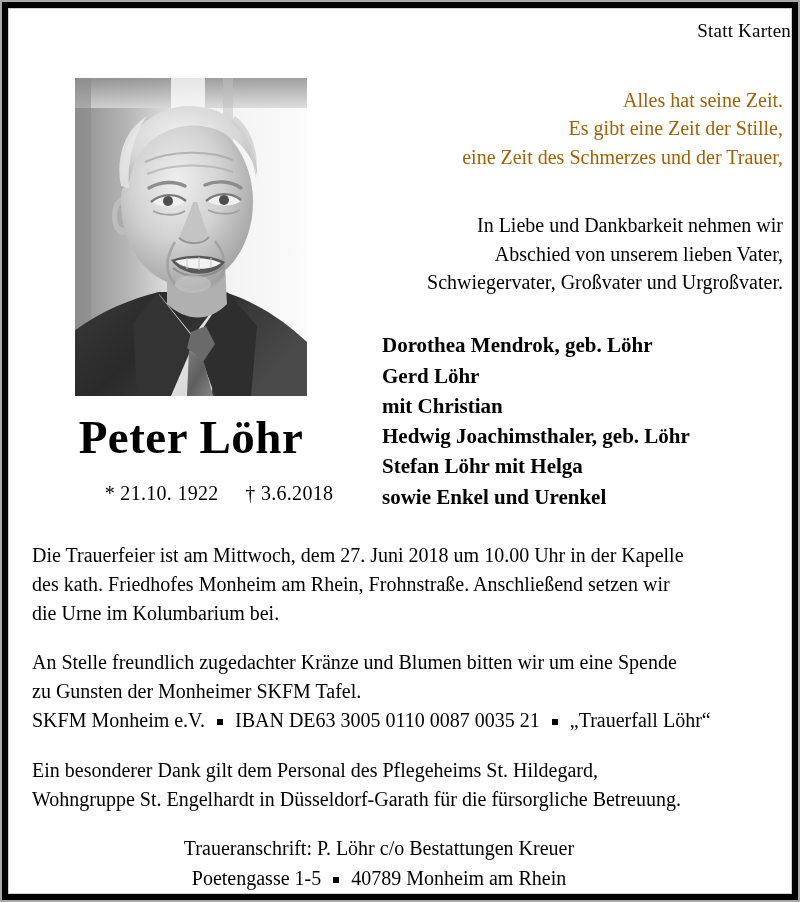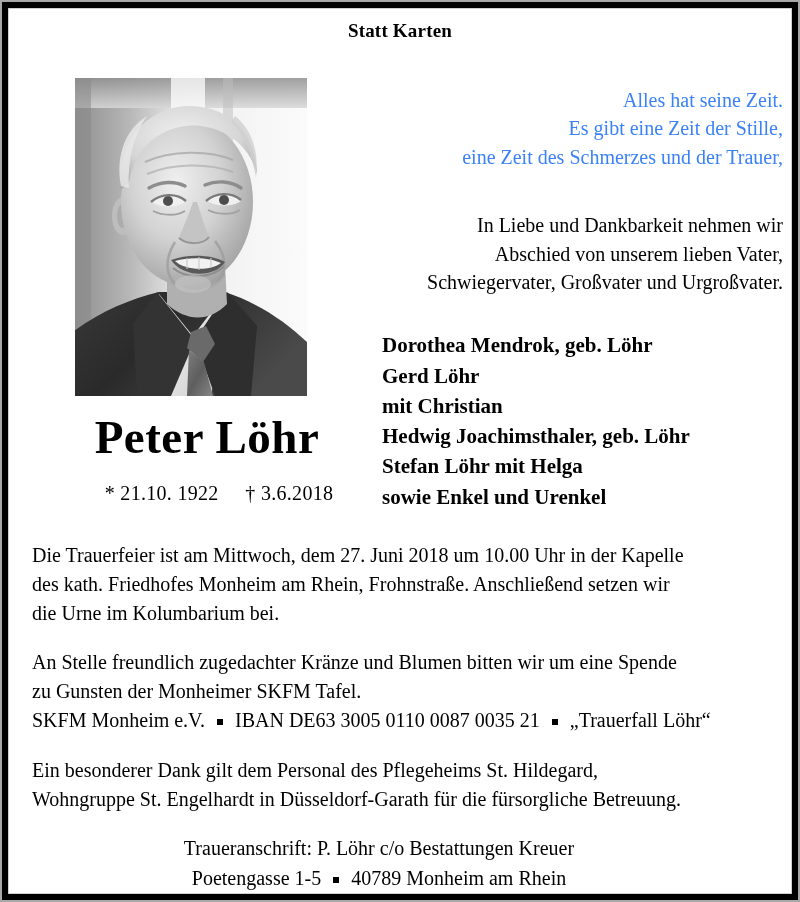--- a/index.html
+++ b/index.html
@@ -49,22 +49,22 @@
 
   .content {
     position: absolute;
     left: 9px; top: 9px;
     width: 782px;
     height: 884px;
   }
 
   
   .statt-karten {
-    text-align: center;
-    font-weight: bold;
+    text-align: right;
+    font-weight: normal;
     font-size: 19px;
     letter-spacing: 0.2px;
     margin-top: 11px;
   }
 
   
   .upper {
     position: relative;
     height: 462px;
   }
@@ -81,21 +81,20 @@
   .deceased-name {
     position: absolute;
     left: 0px;
     top: 372px;
     width: 364px;
     text-align: center;
     font-size: 47px;
     font-weight: bold;
     letter-spacing: 0.5px;
     line-height: 1;
-    margin-left: 16px;
   }
   .deceased-dates {
     position: absolute;
     left: 0px;
     top: 440px;
     width: 364px;
     text-align: center;
     font-size: 20px;
     letter-spacing: 0.3px;
     padding-left: 28px;
@@ -108,21 +107,21 @@
     left: 368px;
     top: 0;
     width: 406px;
   }
 
   .poem {
     text-align: right;
     font-size: 20px;
     line-height: 1.42;
     margin-top: 44px;
-    color: #3b82f6;
+    color: #a16207;
   }
   .poem div { white-space: nowrap; }
 
   .intro {
     text-align: right;
     font-size: 20px;
     line-height: 1.42;
     margin-top: 40px;
     padding-left: 5px;
   }

